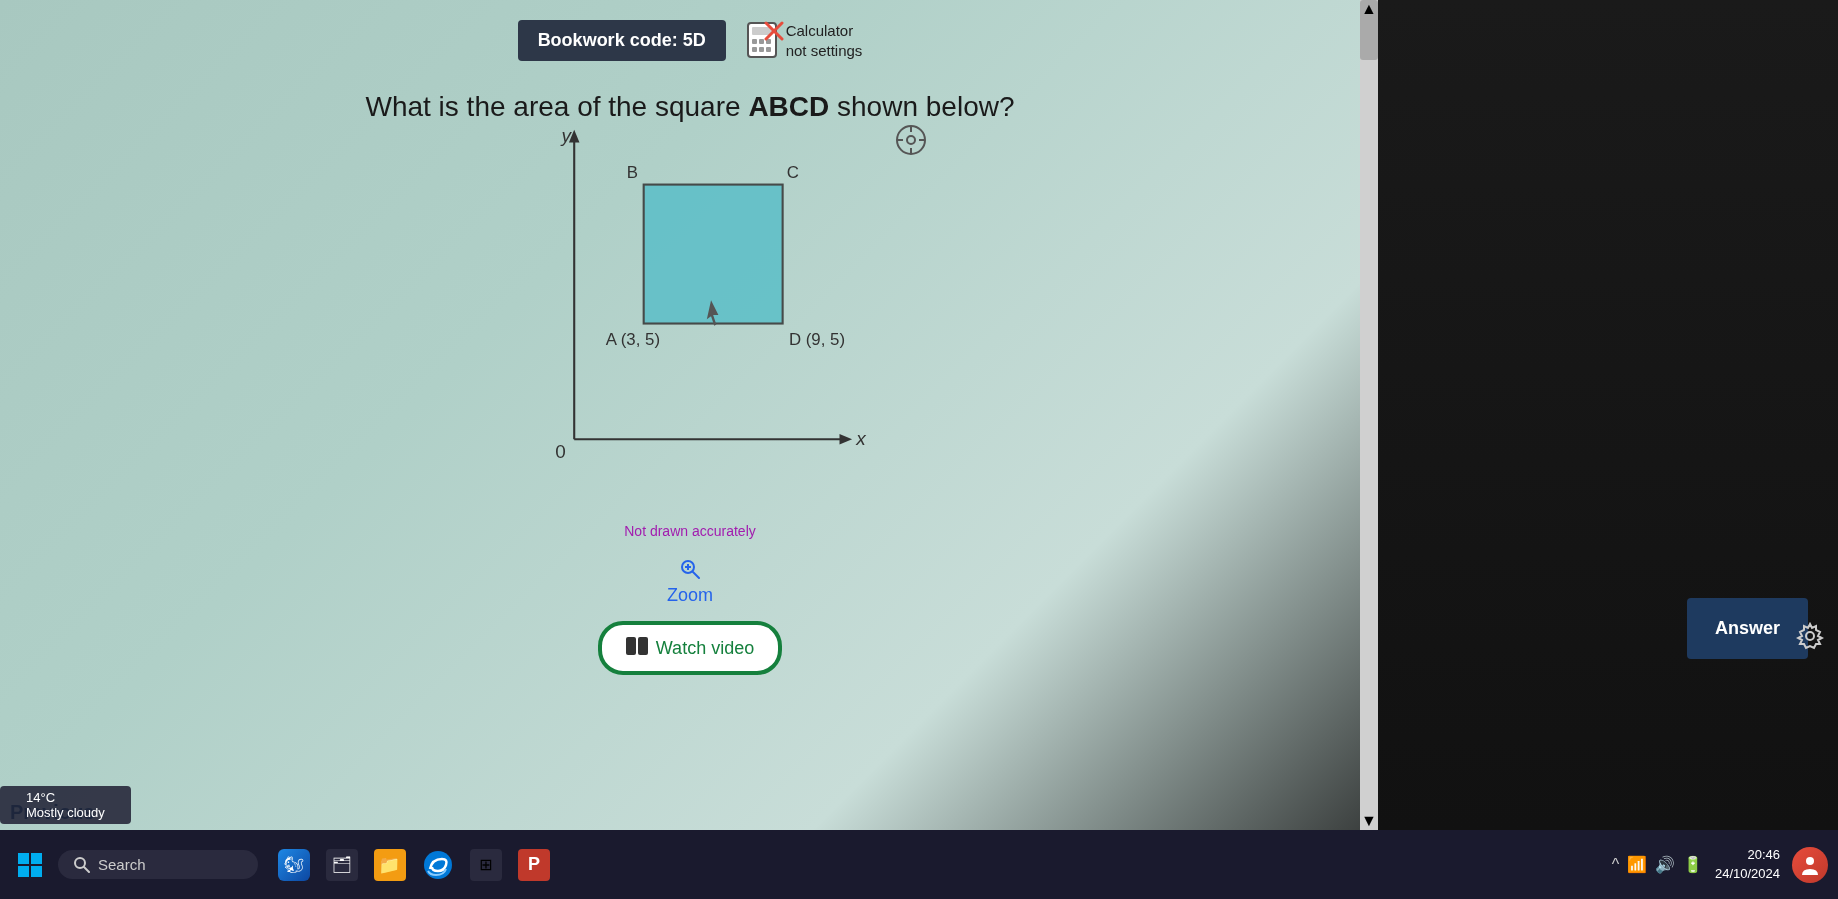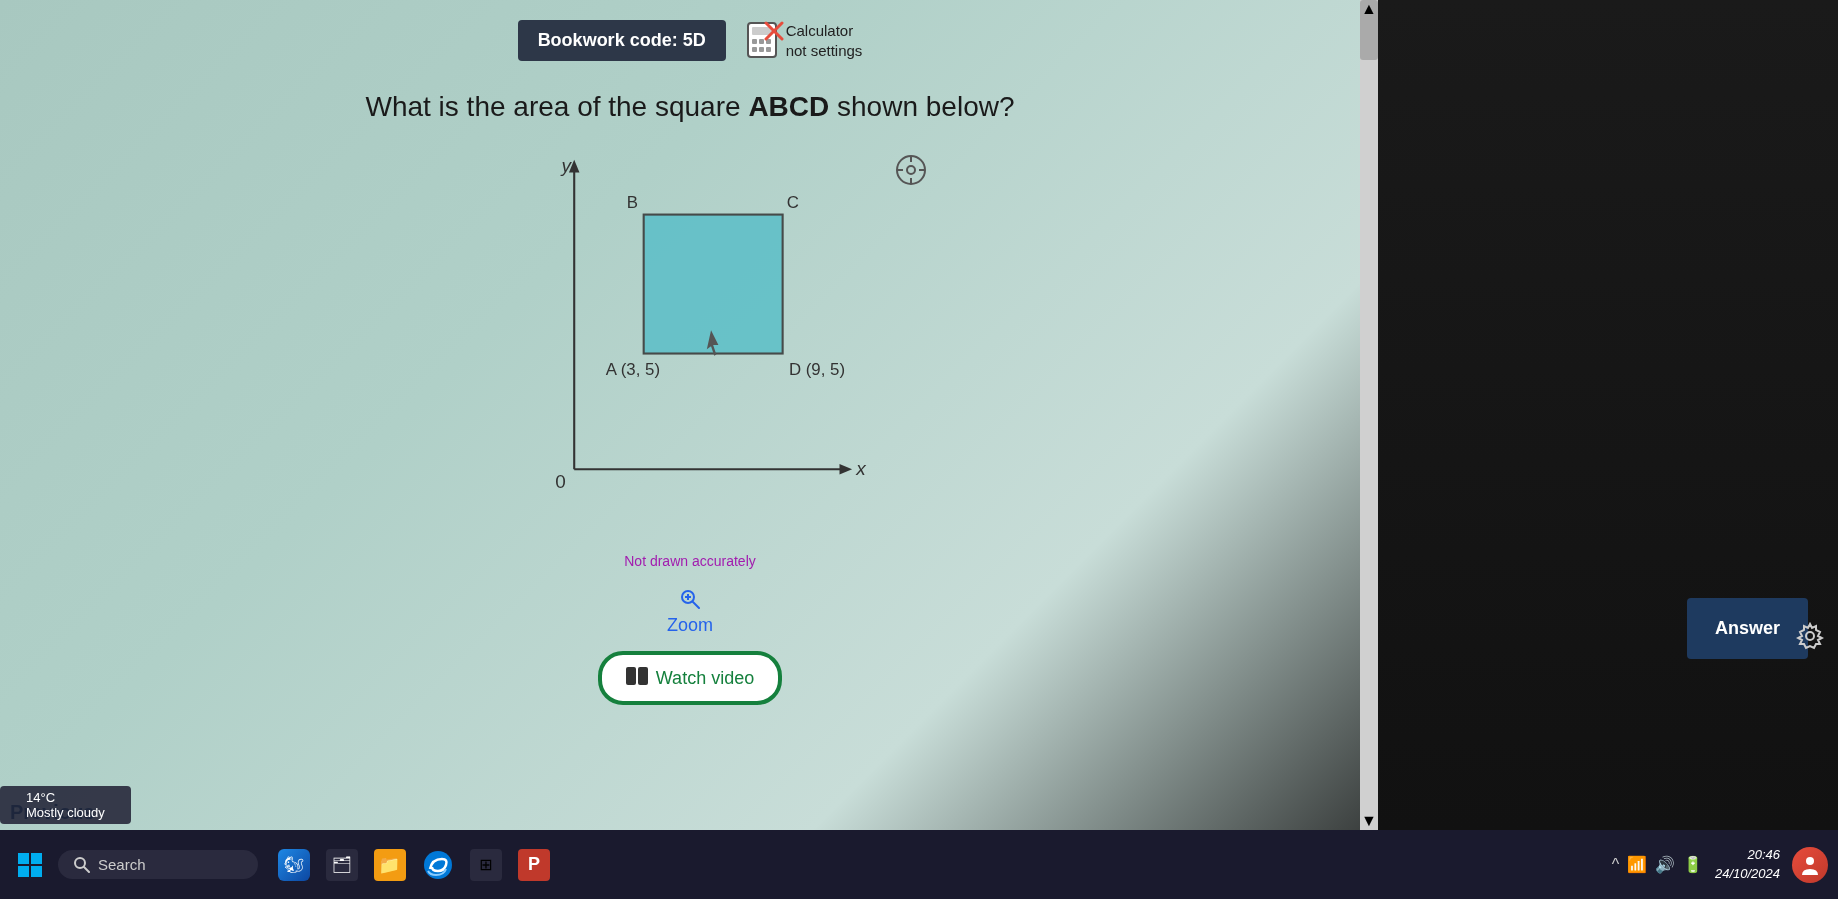--- a/index.html
+++ b/index.html
@@ -50,21 +50,20 @@
       align-items: center;
       gap: 0;
       font-size: 16px;
       color: #333;
     }
 
     
     .question-text {
       font-size: 28px;
       color: #1a1a1a;
-      margin-bottom: 30px;
       text-align: center;
     }
 
     
     .diagram-container {
       position: relative;
       width: 400px;
       height: 380px;
       margin-bottom: 20px;
     }
@@ -252,21 +251,20 @@
 
     .system-tray {
       display: flex;
       align-items: center;
       gap: 8px;
     }
 
     .clock {
       text-align: right;
       line-height: 1.4;
-      font-style: italic;
     }
 
     .weather-info {
       position: absolute;
       bottom: 75px;
       left: 0;
       background: rgba(30,30,50,0.85);
       color: white;
       font-size: 13px;
       padding: 4px 26px;

